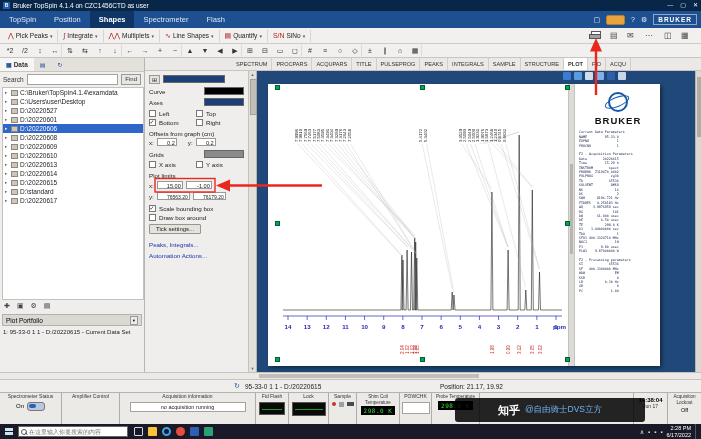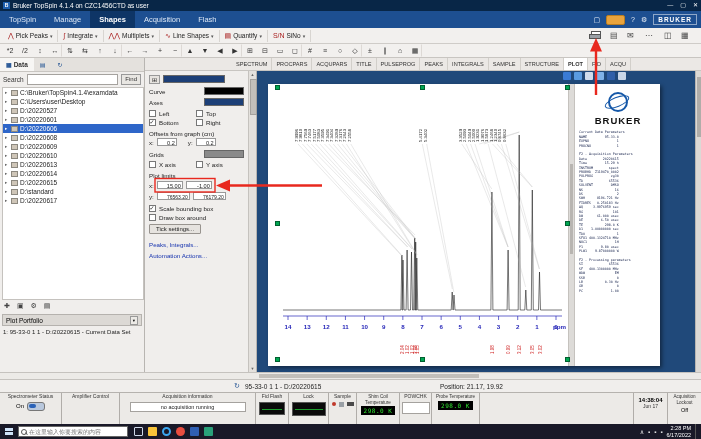--- a/index.html
+++ b/index.html
@@ -127,23 +127,23 @@
     <span class="app-ico">B</span>
     <span class="title-text">Bruker TopSpin 4.1.4 on CZC1456CTD as user</span>
     <span class="winbtn">—</span>
     <span class="winbtn">▢</span>
     <span class="winbtn">✕</span>
   </div>
 
   <div class="menubar">
     <div id="menu-items" style="display:flex;">
         <div class="menu-item">TopSpin</div>
-        <div class="menu-item">Manage</div>
+        <div class="menu-item">Position</div>
         <div class="menu-item active">Shapes</div>
-        <div class="menu-item">Acquisition</div>
+        <div class="menu-item">Spectrometer</div>
         <div class="menu-item">Flash</div>
       </div>
     <div class="menu-right">
       <span class="mr-ico">▢</span>
       <span class="license-pill"></span>
       <span class="mr-ico">?</span>
       <span class="mr-ico">⚙</span>
       <span class="brand">BRUKER</span>
     </div>
   </div>
@@ -627,20 +627,24 @@
       <div style="text-align:center;font-size:5px;color:#333;">Jun 17</div>
     </div>
     <div class="acq-box" style="left:668px;width:33px;border-right:none;">
       <div class="acq-h" style="font-size:4.6px;">Acquisition Lockout</div>
       <div class="acq-c">
           <span style="font-size:5.5px;">Off</span>
         </div>
     </div>
   </div>
 
+  <div class="watermark">
+    <span class="wm-brand">知乎</span>
+    <span class="wm-user">@自由骑士DVS立方</span>
+  </div>
 
   <div class="taskbar">
     <div class="start">
         <span class="winlogo">
           <span></span>
           <span></span>
           <span></span>
           <span></span>
         </span>
       </div>

